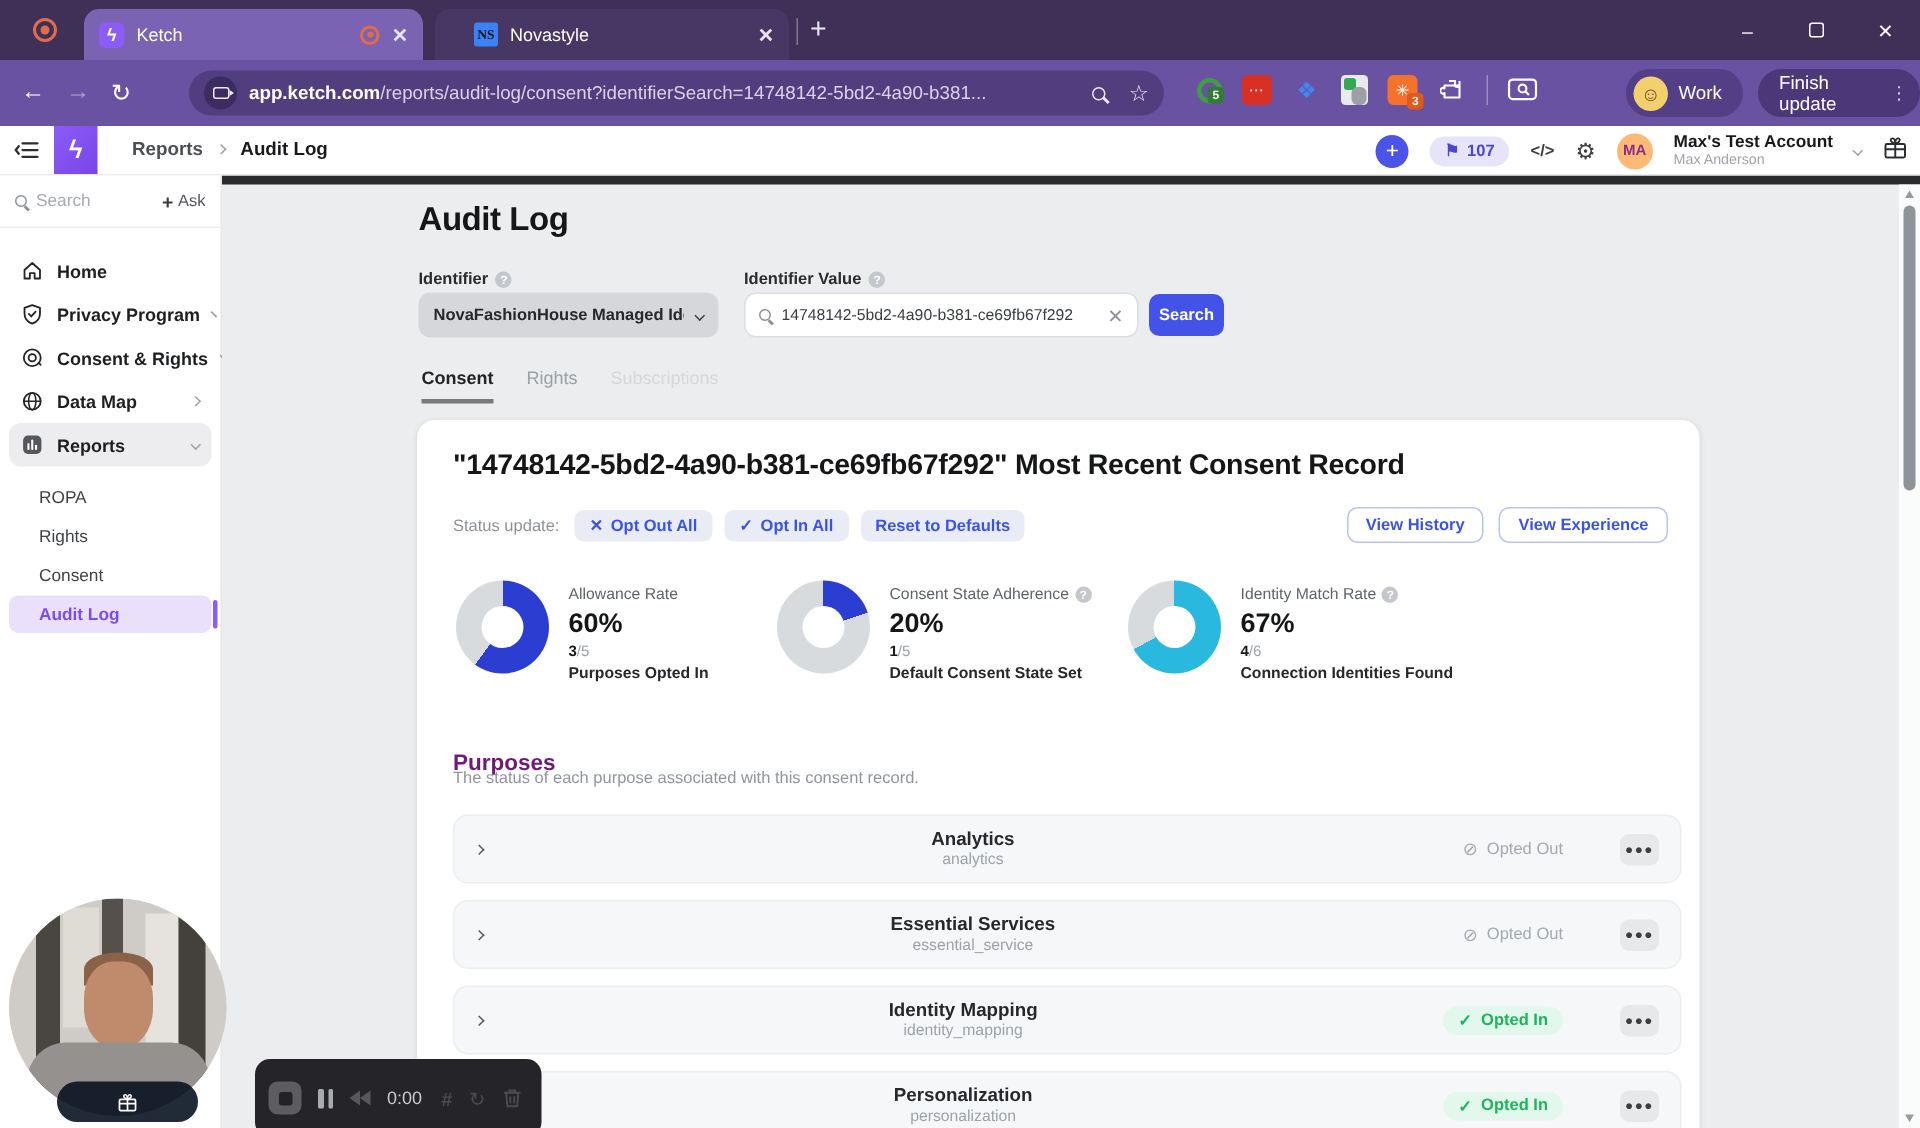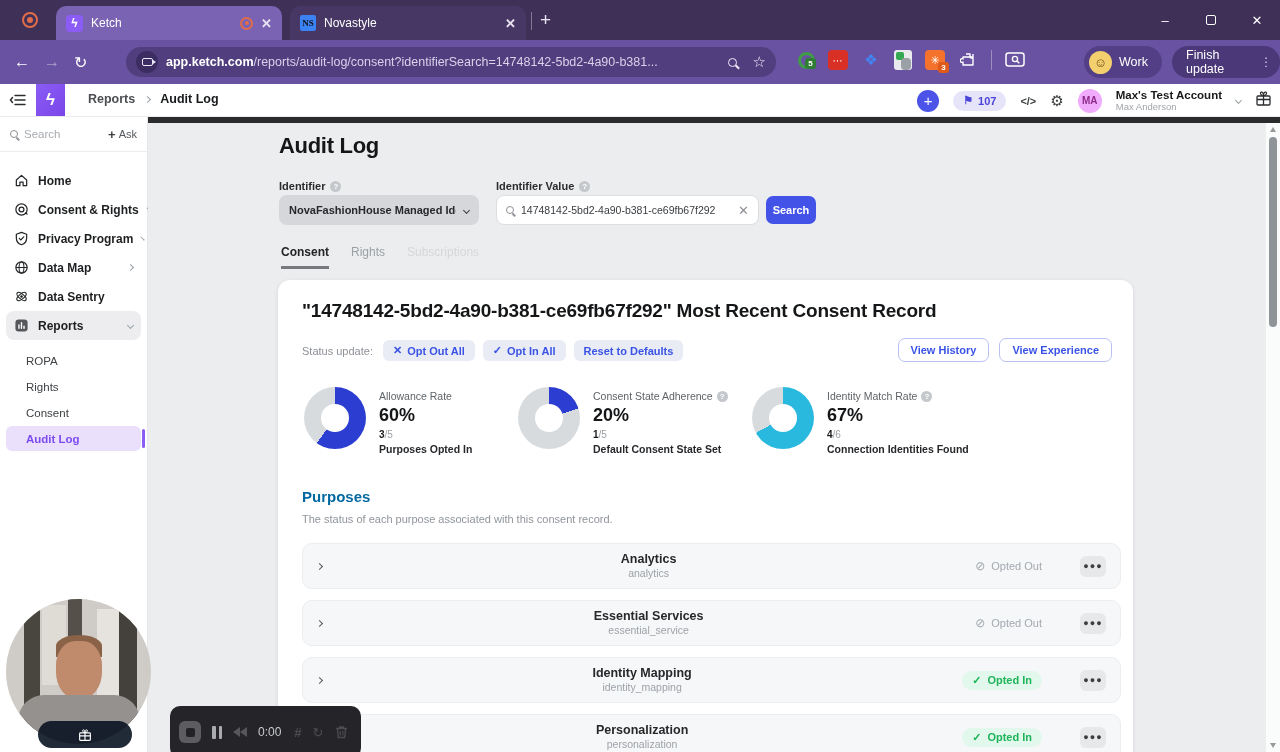--- a/index.html
+++ b/index.html
@@ -7,21 +7,21 @@
   .stage { position:absolute; inset:0; width:1280px; height:752px; }
 
   
   .tabstrip { position:absolute; left:0; top:0; right:0; height:40px; background:#3e3057; }
   .rec-ring { position:absolute; left:22px; top:12px; width:16px; height:16px; border-radius:50%; border:2px solid #e06c4a; display:flex; align-items:center; justify-content:center; }
   .rec-ring i { width:6px; height:6px; border-radius:50%; background:#e06c4a; }
   .tab { position:absolute; top:6px; height:34px; display:flex; align-items:center; gap:8px; padding:0 10px; border-radius:10px 10px 0 0; color:#fff; font-size:12px; }
   .tab.active { left:56px; width:226px; background:#7a63b2; }
   .tab.inactive { left:290px; width:236px; background:#473764; }
   .fav-ketch { width:17px; height:17px; border-radius:4px; background:#8b5cf6; color:#fff; font-size:12px; font-weight:bold; display:flex; align-items:center; justify-content:center; }
-  .fav-ns { width:16px; height:16px; background:#3b82f6; color:#111; font-family:"Liberation Serif", serif; font-weight:bold; font-size:9px; display:flex; align-items:center; justify-content:center; border-radius:2px; }
+  .fav-ns { width:16px; height:16px; background:#3b82f6; color:#111; font-family:"Liberation Serif", serif; font-weight:bold; font-size:9px; display:flex; align-items:center; justify-content:center; border-radius:2px;margin-left:16px; }
   .tab-title { flex:1; white-space:nowrap; overflow:hidden; }
   .tab-rec { width:13px; height:13px; border-radius:50%; border:2px solid #e06c4a; display:flex; align-items:center; justify-content:center; }
   .tab-rec i { width:4px; height:4px; border-radius:50%; background:#e06c4a; }
   .tab-close { color:#e8e4f2; font-size:13px; font-weight:bold; }
   .newtab { position:absolute; left:540px; top:9px; color:#e8e4f2; font-size:19px; }
   .tab-sep { position:absolute; left:531px; top:12px; width:1px; height:18px; background:rgba(255,255,255,.35); }
   .wincontrols { position:absolute; right:0; top:0; height:40px; display:flex; }
   .winbtn { width:46px; height:40px; display:flex; align-items:center; justify-content:center; color:#fff; font-size:13px; }
   .winbtn .box { width:10px; height:10px; border:1.5px solid #fff; border-radius:2px; }
 
@@ -64,21 +64,21 @@
   .bc-parent { color:#4b4e52; font-weight:bold; }
   .bc-current { color:#17191b; font-weight:bold; }
   .chev { display:inline-block; width:5px; height:5px; border-right:1.6px solid #9aa0a6; border-bottom:1.6px solid #9aa0a6; }
   .chev.r { transform:rotate(-45deg); }
   .chev.d { transform:rotate(45deg); }
   .hdr-right { position:absolute; right:8px; top:0; height:33px; display:flex; align-items:center; gap:14px; }
   .pluscircle { width:22px; height:22px; border-radius:50%; background:#4b53e8; color:#fff; font-size:15px; display:flex; align-items:center; justify-content:center; }
   .flagpill { height:20px; background:#e6e4f9; border-radius:10px; display:flex; align-items:center; gap:5px; padding:0 10px; color:#4a44d8; font-size:11px; font-weight:bold; }
   .codeicon { font-size:11px; font-weight:bold; color:#3c3e40; }
   .gear { font-size:15px; color:#3c3e40; }
-  .ma-avatar { width:24px; height:24px; border-radius:50%; background:#f0abfc; color:#8f2b8a; font-size:10px; font-weight:bold; display:flex; align-items:center; justify-content:center; }
+  .ma-avatar { width:24px; height:24px; border-radius:50%; background:#fdba74; color:#8f2b8a; font-size:10px; font-weight:bold; display:flex; align-items:center; justify-content:center; }
   .acct { line-height:1.1; }
   .acct .n { font-size:11.5px; font-weight:bold; color:#17191b; }
   .acct .u { font-size:9.5px; color:#a0a4a9; }
 
   
   .sidebar { position:absolute; left:0; top:117px; bottom:0; width:148px; background:#fff; border-right:1px solid #e7e7e9; }
   .sb-search { height:35px; display:flex; align-items:center; padding:0 10px; border-bottom:1px solid #ededee; gap:6px; }
   .sb-search input { border:none; outline:none; width:58px; font-size:11.5px; color:#45484c; font-family:inherit; background:transparent; }
   .sb-search input::placeholder { color:#a7abb0; }
   .smag { width:8px; height:8px; border:1.5px solid #8d9196; border-radius:50%; position:relative; display:inline-block; }
@@ -129,21 +129,21 @@
   .metric { display:flex; align-items:flex-start; gap:13px; }
   .metric.m1 { width:214px; } .metric.m2 { width:234px; }
   .donut { width:62px; height:62px; border-radius:50%; position:relative; flex:none; }
   .donut:after { content:""; position:absolute; inset:17px; background:#fff; border-radius:50%; }
   .mtext { padding-top:3px; }
   .mlabel { font-size:10.5px; color:#5f6468; display:flex; align-items:center; gap:4px; white-space:nowrap; }
   .mvalue { font-size:18px; font-weight:bold; color:#141618; margin-top:3px; }
   .mfrac { font-size:10px; margin-top:3px; color:#17191b; font-weight:bold; }
   .mfrac .den { color:#9aa0a5; font-weight:normal; }
   .mcaption { font-size:10.5px; font-weight:bold; color:#26282b; margin-top:3px; white-space:nowrap; }
-  .purp-title { position:absolute; left:24px; top:208px; font-size:15px; font-weight:bold; color:#0369a1; }
+  .purp-title { position:absolute; left:24px; top:220px; font-size:15px; font-weight:bold; color:#701a75; }
   .purp-sub { position:absolute; left:24px; top:233px; font-size:11px; color:#90959b; }
   .rows { position:absolute; left:24px; top:263px; right:12px; }
   .prow { height:46px; background:#f6f7f8; border:1px solid #ebedef; border-radius:10px; margin-bottom:11px; display:flex; align-items:center; padding:0 14px; gap:12px; }
   .prow .chev { border-color:#55585c; }
   .pnames { flex:1; line-height:1.25;text-align:center; }
   .pname { font-size:12.5px; font-weight:bold; color:#26282b; }
   .pcode { font-size:10.5px; color:#9da2a8; }
   .badge-out { display:flex; align-items:center; gap:6px; color:#a3a9af; font-size:11px; margin-right:26px; }
   .badge-out .ic { font-size:12px; }
   .badge-in { display:flex; align-items:center; gap:6px; background:#e3f8ec; border-radius:10px; padding:3px 10px; color:#1db45a; font-size:11px; font-weight:bold; margin-right:26px; }
@@ -303,51 +303,43 @@
     </div>
     <div class="nav">
       <div class="nav-item">
         <svg width="15" height="15" viewBox="0 0 16 16">
             <path d="M2.5 7.5 L8 2.5 L13.5 7.5 V13.5 H9.7 V9.7 H6.3 V13.5 H2.5 Z" fill="none" stroke="#232527" stroke-width="1.3" stroke-linejoin="round"></path>
           </svg>
         <span class="lbl">Home</span>
       </div>
       <div class="nav-item">
         <svg width="15" height="15" viewBox="0 0 16 16">
+            <path d="M8 1.5 L13.5 3.5 V7.5 C13.5 11.5 11 13.7 8 14.7 C5 13.7 2.5 11.5 2.5 7.5 V3.5 Z" fill="none" stroke="#232527" stroke-width="1.3" stroke-linejoin="round"></path>
+            <path d="M5.6 7.8 L7.3 9.5 L10.4 6.2" fill="none" stroke="#232527" stroke-width="1.3" stroke-linecap="round"></path>
+          </svg>
+        <span class="lbl">Privacy Program</span>
+        <span class="chev r"></span>
+      </div>
+      <div class="nav-item">
+        <svg width="15" height="15" viewBox="0 0 16 16">
             <circle cx="8" cy="8" r="6" fill="none" stroke="#232527" stroke-width="1.3"></circle>
             <circle cx="8" cy="8" r="2.6" fill="none" stroke="#232527" stroke-width="1.3"></circle>
             <path d="M12.5 11.5 L14 13" stroke="#232527" stroke-width="1.3" stroke-linecap="round"></path>
           </svg>
         <span class="lbl">Consent &amp; Rights</span>
-        <span class="chev r"></span>
-      </div>
-      <div class="nav-item">
-        <svg width="15" height="15" viewBox="0 0 16 16">
-            <path d="M8 1.5 L13.5 3.5 V7.5 C13.5 11.5 11 13.7 8 14.7 C5 13.7 2.5 11.5 2.5 7.5 V3.5 Z" fill="none" stroke="#232527" stroke-width="1.3" stroke-linejoin="round"></path>
-            <path d="M5.6 7.8 L7.3 9.5 L10.4 6.2" fill="none" stroke="#232527" stroke-width="1.3" stroke-linecap="round"></path>
-          </svg>
-        <span class="lbl">Privacy Program</span>
         <span class="chev r"></span>
       </div>
       <div class="nav-item">
         <svg width="15" height="15" viewBox="0 0 16 16">
             <circle cx="8" cy="8" r="6" fill="none" stroke="#232527" stroke-width="1.3"></circle>
             <ellipse cx="8" cy="8" rx="2.6" ry="6" fill="none" stroke="#232527" stroke-width="1.1"></ellipse>
             <path d="M2 8 H14" stroke="#232527" stroke-width="1.1"></path>
           </svg>
         <span class="lbl">Data Map</span>
         <span class="chev r"></span>
-      </div>
-      <div class="nav-item">
-        <svg width="15" height="15" viewBox="0 0 16 16">
-            <ellipse cx="8" cy="8" rx="6" ry="2.7" fill="none" stroke="#232527" stroke-width="1.2" transform="rotate(40 8 8)"></ellipse>
-            <ellipse cx="8" cy="8" rx="6" ry="2.7" fill="none" stroke="#232527" stroke-width="1.2" transform="rotate(-40 8 8)"></ellipse>
-            <circle cx="8" cy="8" r="1.4" fill="#232527"></circle>
-          </svg>
-        <span class="lbl">Data Sentry</span>
       </div>
       <div class="nav-item reports">
         <svg width="15" height="15" viewBox="0 0 16 16">
             <rect x="1.5" y="1.5" width="13" height="13" rx="3.5" fill="#55575a"></rect>
             <path d="M5.3 11 V7.5 M8 11 V5 M10.7 11 V8.7" stroke="#fff" stroke-width="1.5" stroke-linecap="round"></path>
           </svg>
         <span class="lbl">Reports</span>
         <span class="chev d"></span>
       </div>
     </div>

